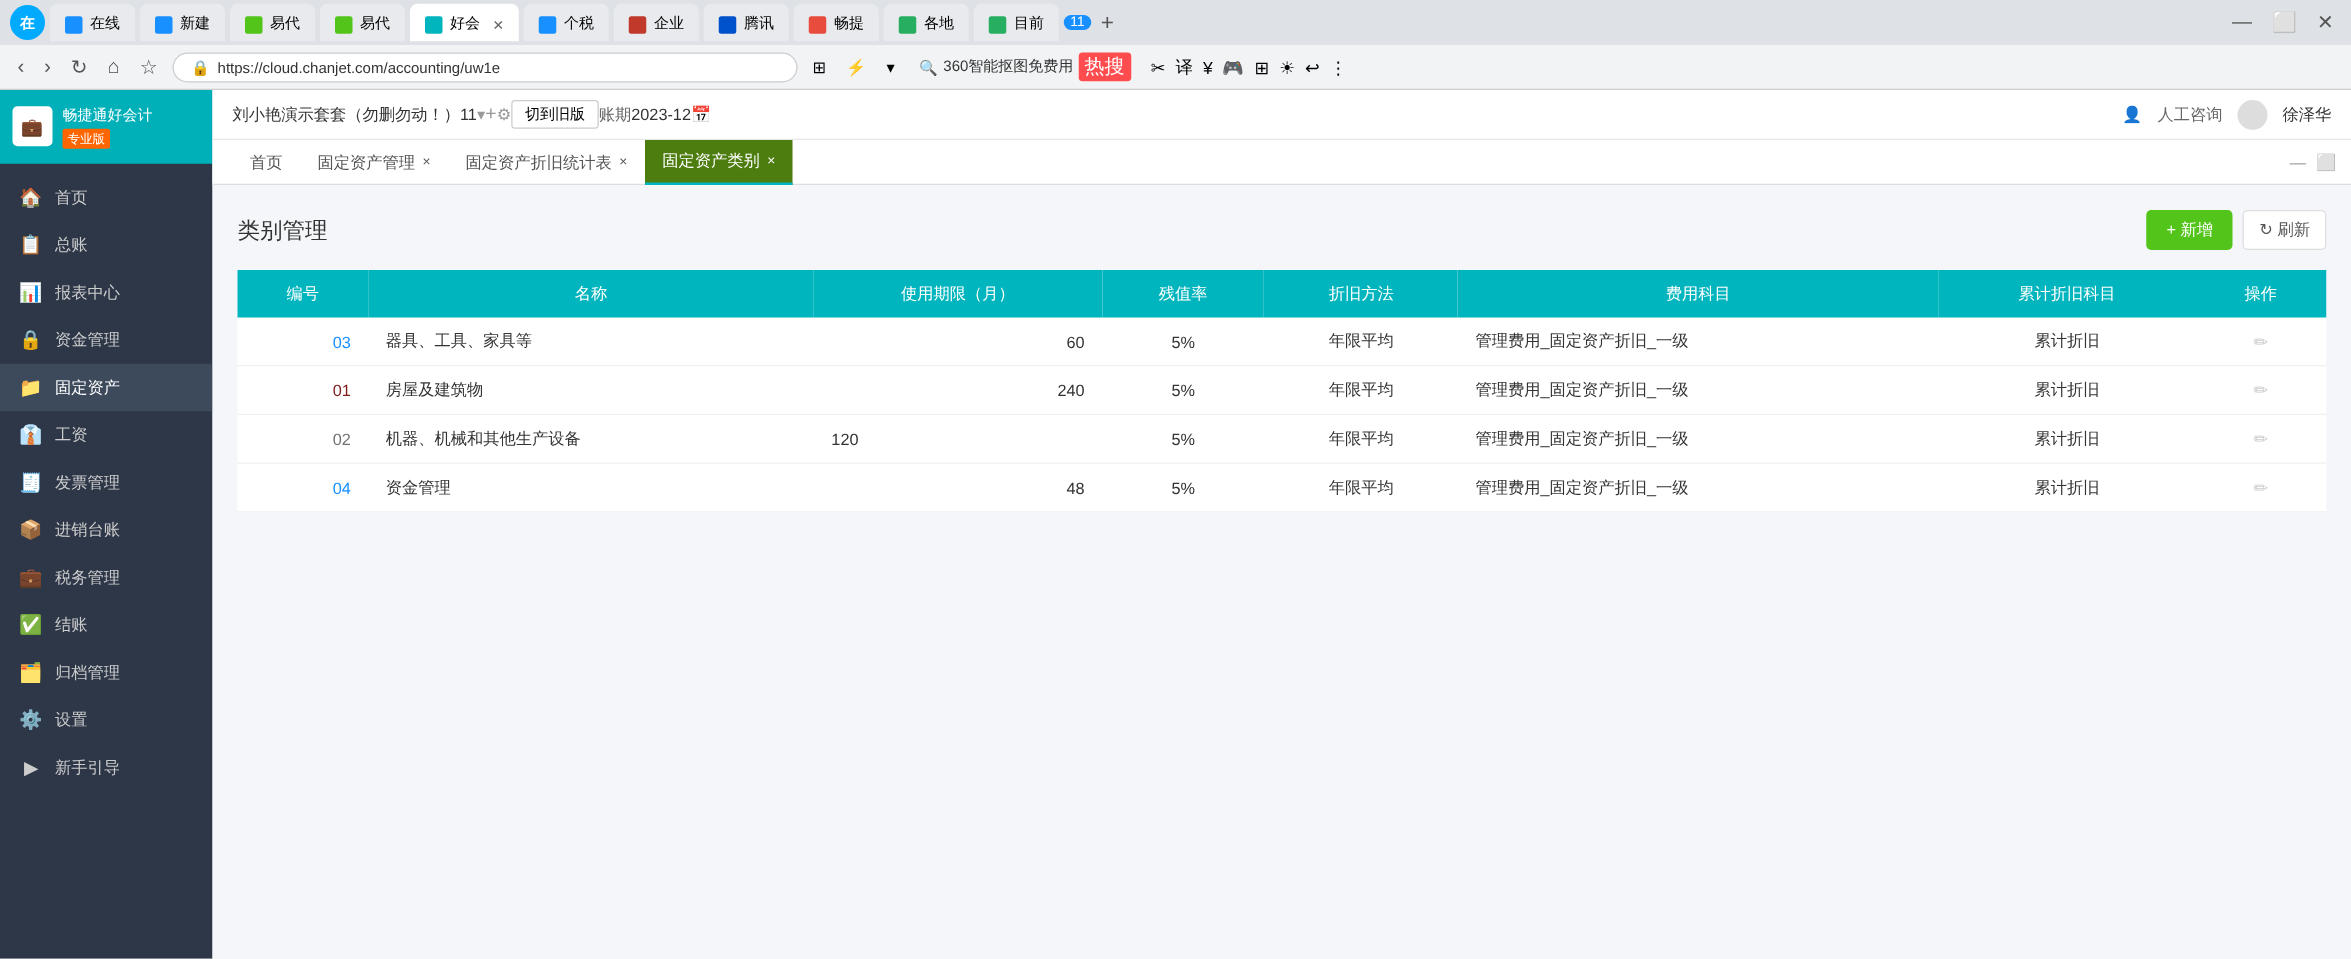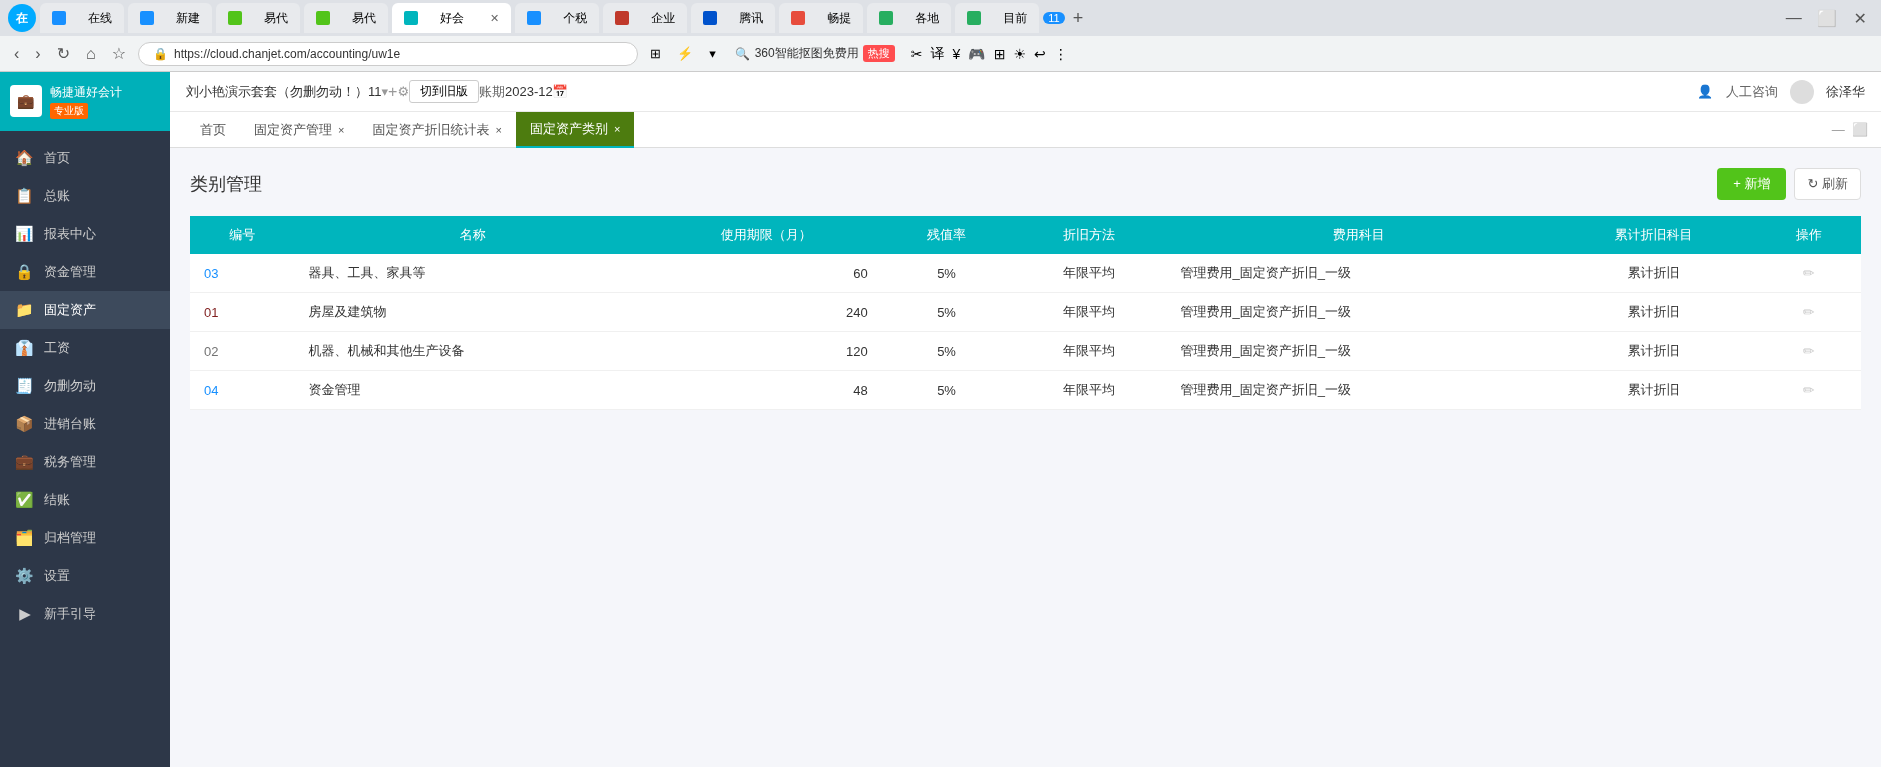--- a/index.html
+++ b/index.html
@@ -1,20 +1,20 @@
 <!DOCTYPE html>
 <html><head>
   <meta charset="utf-8">
   <style>
     * { box-sizing: border-box; margin: 0; padding: 0; }
     body { font-family: 'Microsoft YaHei', Arial, sans-serif; font-size: 13px; background: #f0f2f5; overflow: hidden; }
 
     
     .browser-chrome { background: #dee1e6; height: 36px; display: flex; align-items: center; padding: 0 8px; gap: 4px; }
-    .browser-tab { background: #fff; border-radius: 6px 6px 0 0; padding: 6px 12px; font-size: 12px; display: flex; align-items: center; gap: 22px; height: 30px; white-space: nowrap; }
+    .browser-tab { background: #fff; border-radius: 6px 6px 0 0; padding: 6px 12px; font-size: 12px; display: flex; align-items: flex-end; gap: 6px; height: 30px; white-space: nowrap; }
     .browser-tab.active { background: #fff; }
     .browser-tab:not(.active) { background: #e8eaed; }
     .tab-close { color: #666; font-size: 11px; cursor: pointer; margin-left: 4px; }
 
     .browser-toolbar { background: #f1f3f4; height: 36px; display: flex; align-items: center; padding: 0 10px; gap: 8px; border-bottom: 1px solid #ccc; }
     .nav-btn { background: none; border: none; cursor: pointer; color: #555; font-size: 16px; padding: 4px; }
     .address-bar { flex: 1; background: #fff; border: 1px solid #ccc; border-radius: 18px; padding: 4px 14px; font-size: 12px; color: #333; display: flex; align-items: center; gap: 6px; max-width: 500px; }
     .search-area { display: flex; align-items: center; gap: 4px; padding: 0 8px; font-size: 12px; color: #333; }
 
     
@@ -55,21 +55,21 @@
     .action-buttons { display: flex; gap: 8px; }
     .btn-add { background: #52c41a; color: #fff; border: none; padding: 6px 16px; border-radius: 4px; font-size: 13px; cursor: pointer; display: flex; align-items: center; gap: 4px; }
     .btn-refresh { background: #fff; color: #555; border: 1px solid #ddd; padding: 6px 12px; border-radius: 4px; font-size: 13px; cursor: pointer; }
 
     
     .data-table { width: 100%; border-collapse: collapse; background: #fff; }
     .data-table thead tr { background: #00b5bd; color: #fff; }
     .data-table thead th { padding: 10px 14px; text-align: center; font-size: 13px; font-weight: 500; }
     .data-table tbody tr { border-bottom: 1px solid #f0f0f0; }
     .data-table tbody td { padding: 10px 14px; font-size: 13px; color: #333; text-align: center; }
-    .data-table tbody td.code { color: #1890ff; text-align: left; margin-top: 20px; }
+    .data-table tbody td.code { color: #1890ff; text-align: right; margin-top: 20px; }
     .data-table tbody td.name { text-align: left; }
     .edit-icon { color: #ccc; cursor: pointer; font-size: 14px; }
 
     .tab-counter { background: #1890ff; color: #fff; border-radius: 10px; padding: 0 5px; font-size: 11px; }
   </style>
 </head>
 <body>
 
 <div class="browser-chrome">
 
@@ -138,21 +138,21 @@
   <div class="address-bar">
     <span style="color:#0a0;">🔒</span>
     <span>https://cloud.chanjet.com/accounting/uw1e</span>
   </div>
   <span style="margin:0 4px;">⊞</span>
   <span style="margin:0 4px;">⚡</span>
   <span style="margin:0 4px;">▾</span>
   <div class="search-area">
     <span>🔍</span>
     <span>360智能抠图免费用</span>
-    <span style="background:#ff4d4f;color:#fff;font-size:11px;padding:1px 5px;border-radius:3px;">热搜</span>
+    <span style="background:#ff4d4f;color:#fff;font-size:16px;padding:1px 5px;border-radius:3px;">热搜</span>
   </div>
   <span style="font-size:14px;cursor:pointer;">✂</span>
   <span style="font-size:14px;cursor:pointer;">译</span>
   <span style="font-size:14px;cursor:pointer;">¥</span>
   <span style="font-size:14px;cursor:pointer;">🎮</span>
   <span style="font-size:14px;cursor:pointer;">⊞</span>
   <span style="font-size:14px;cursor:pointer;">☀</span>
   <span style="font-size:14px;cursor:pointer;">↩</span>
   <span style="font-size:14px;cursor:pointer;">⋮</span>
 </div>
@@ -187,21 +187,21 @@
       <div class="nav-item active">
         <span class="nav-icon">📁</span>
         <span>固定资产</span>
       </div>
       <div class="nav-item">
         <span class="nav-icon">👔</span>
         <span>工资</span>
       </div>
       <div class="nav-item">
         <span class="nav-icon">🧾</span>
-        <span>勿删勿动</span>
+        <span>发票管理</span>
       </div>
       <div class="nav-item">
         <span class="nav-icon">📦</span>
         <span>进销台账</span>
       </div>
       <div class="nav-item">
         <span class="nav-icon">💼</span>
         <span>税务管理</span>
       </div>
       <div class="nav-item">
@@ -307,21 +307,21 @@
     <td style="text-align:right;">240</td>
     <td>5%</td>
     <td>年限平均</td>
     <td style="text-align:left;">管理费用_固定资产折旧_一级</td>
     <td>累计折旧</td>
     <td><span class="edit-icon">✏</span></td>
   </tr>
             <tr>
     <td class="code" style="color:#737373;">02</td>
     <td class="name">机器、机械和其他生产设备</td>
-    <td style="text-align:right;">120</td>
+    <td style="text-align:left;">120</td>
     <td>5%</td>
     <td>年限平均</td>
     <td style="text-align:left;">管理费用_固定资产折旧_一级</td>
     <td>累计折旧</td>
     <td><span class="edit-icon">✏</span></td>
   </tr>
             <tr>
     <td class="code" style="color:#1890ff;">04</td>
     <td class="name">资金管理</td>
     <td style="text-align:right;">48</td>

